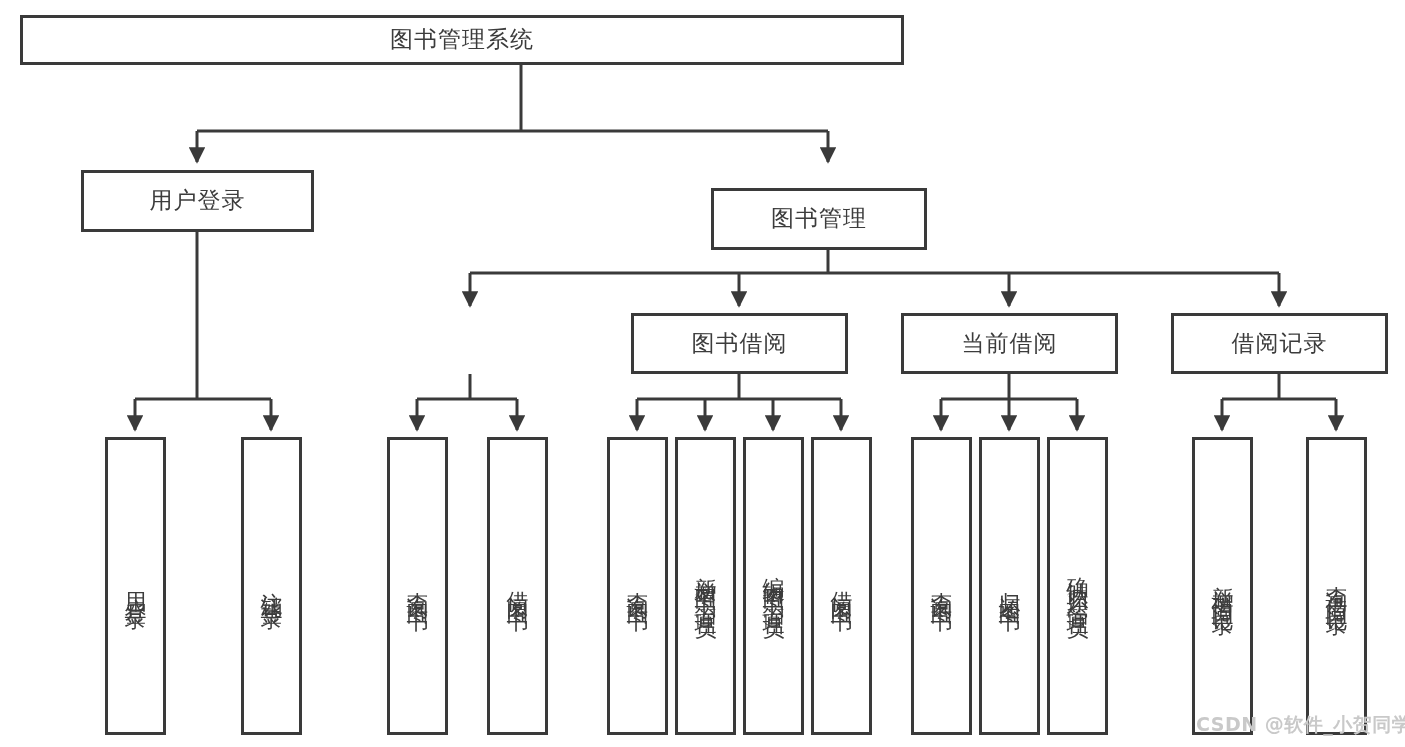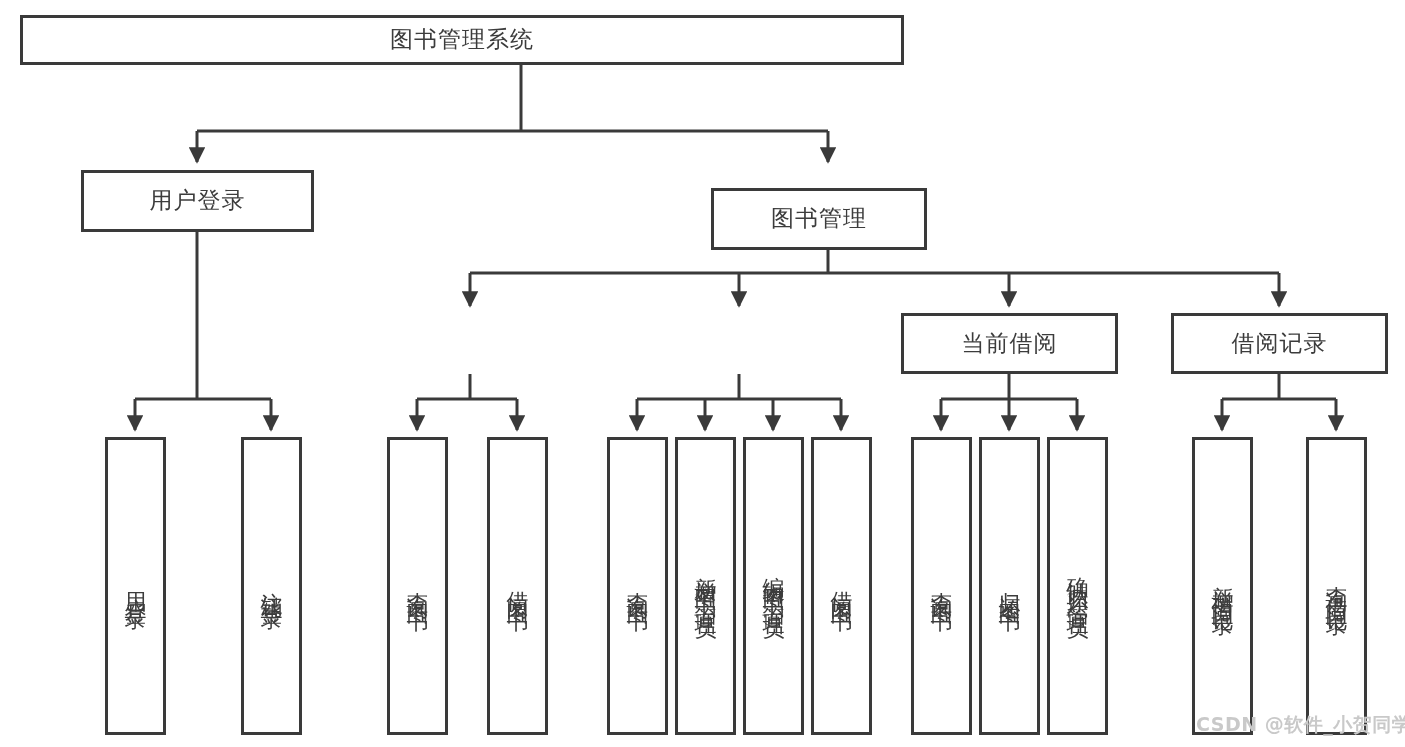--- a/index.html
+++ b/index.html
@@ -83,20 +83,21 @@
       <path d="M 1222 399 L 1222 430" marker-end="url(#arrow)"></path>
       <path d="M 1336 399 L 1336 430" marker-end="url(#arrow)"></path>
     </g>
   </svg>
 
   <div class="node h root" style="left:20px;top:15px;width:884px;height:50px;">图书管理系统</div>
 
   <div class="node h" style="left:81px;top:170px;width:233px;height:62px;">用户登录</div>
   <div class="node h" style="left:711px;top:170px;width:216px;height:62px;margin-top:18px;">图书管理</div>
 
+  <div class="node h" style="left:631px;top:313px;width:217px;height:61px;">图书借阅</div>
   <div class="node h" style="left:1171px;top:313px;width:217px;height:61px;">借阅记录</div>
   <div class="node h" style="left:901px;top:313px;width:217px;height:61px;">当前借阅</div>
 
   <div class="node leaf" style="left:105px;top:437px;width:61px;height:298px;">
     <span class="vtext">用户登录</span>
   </div>
   <div class="node leaf" style="left:241px;top:437px;width:61px;height:298px;">
     <span class="vtext">注销登录</span>
   </div>
 

